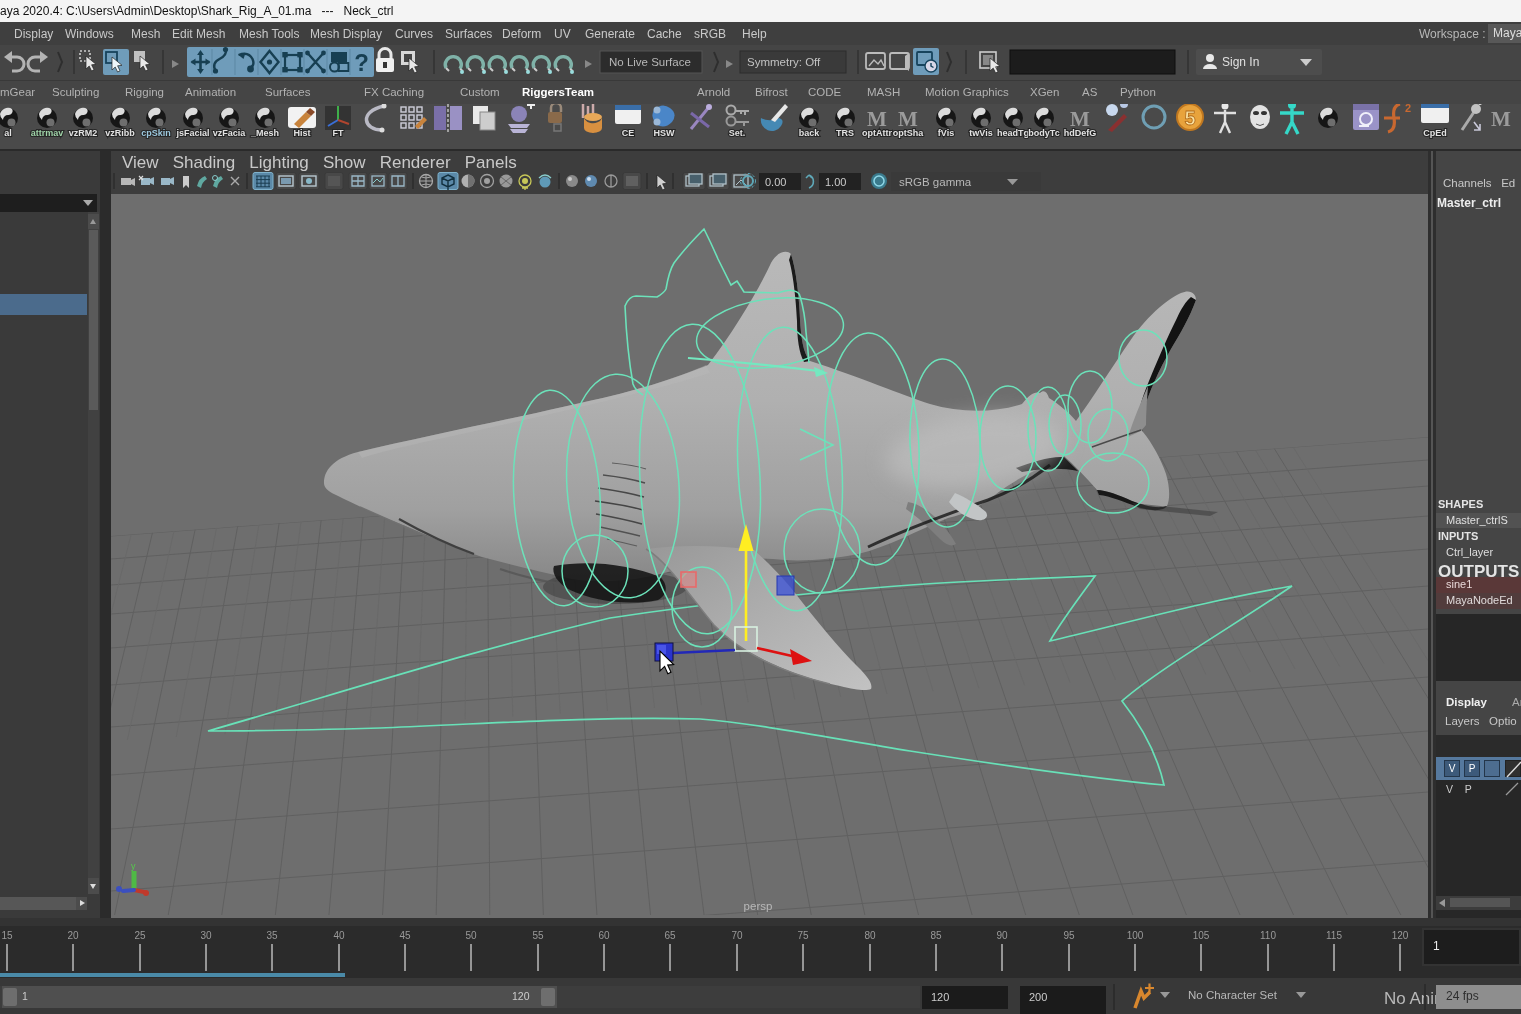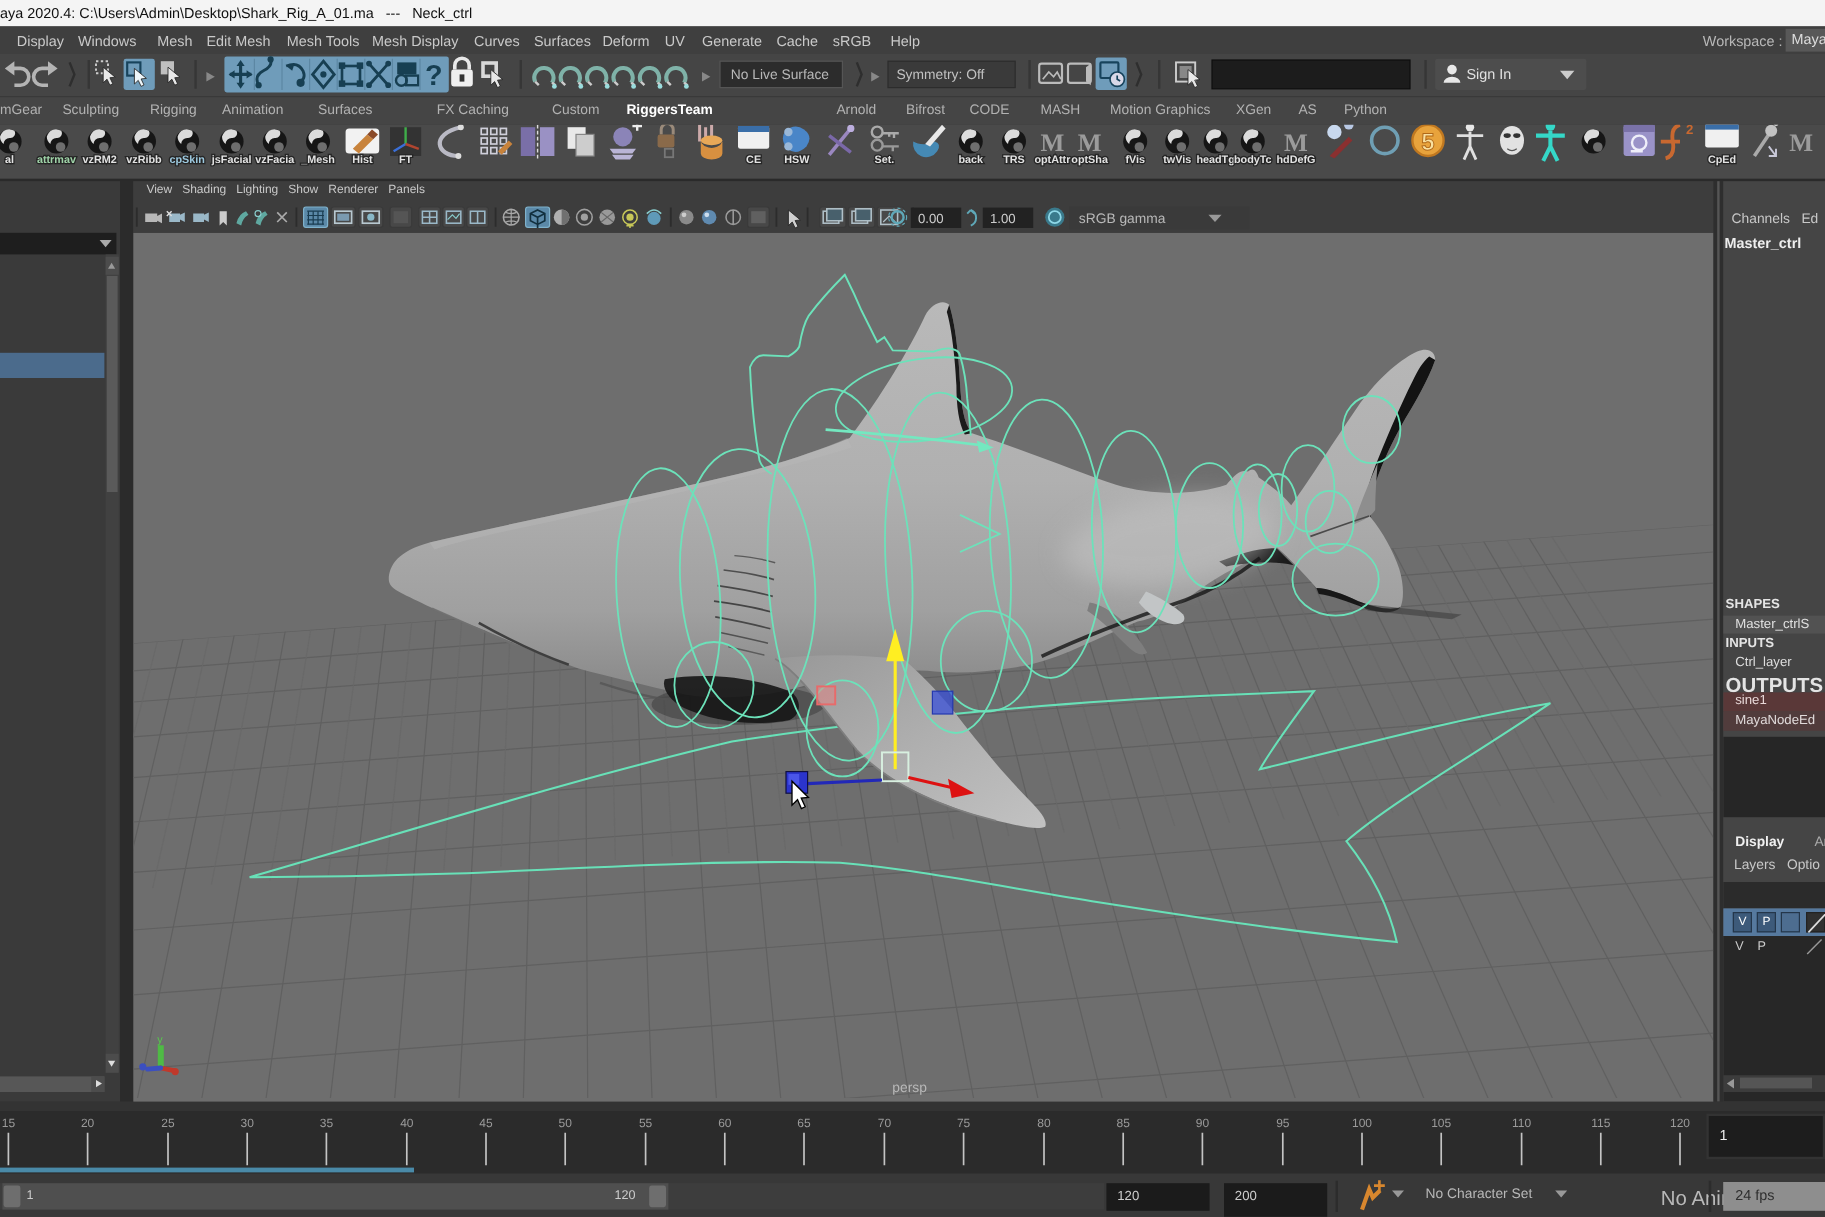--- a/index.html
+++ b/index.html
@@ -320,21 +320,21 @@
   <div class="abs" style="left:89px;top:79px;width:9px;height:180px;background:#5a5a5a"></div>
   <div class="abs" style="left:88px;top:727px;width:11px;height:16px;background:#4c4c4c"></div>
   <div class="abs" style="left:90px;top:733px;width:0;height:0;border-left:3.5px solid transparent;border-right:3.5px solid transparent;border-top:5px solid #ddd"></div>
   <div class="abs" style="left:0;top:746px;width:87px;height:13px;background:#575757"></div>
   <div class="abs" style="left:76px;top:746px;width:11px;height:13px;background:#4c4c4c"></div>
   <div class="abs" style="left:80px;top:749px;width:0;height:0;border-top:3.5px solid transparent;border-bottom:3.5px solid transparent;border-left:5px solid #ddd"></div>
 </div>
 <div class="abs" style="left:100px;top:151px;width:11px;height:767px;background:#2b2b2b"></div>
 
 <div class="abs" style="left:111px;top:151px;width:1317px;height:767px;background:#3d3d3d">
-  <div class="abs" style="left:11px;top:2px;font-size:10px;color:#c9c9c9">View&nbsp;&nbsp;&nbsp;Shading&nbsp;&nbsp;&nbsp;Lighting&nbsp;&nbsp;&nbsp;Show&nbsp;&nbsp;&nbsp;Renderer&nbsp;&nbsp;&nbsp;Panels</div>
+  <div class="abs" style="left:11px;top:2px;font-size:17px;color:#c9c9c9">View&nbsp;&nbsp;&nbsp;Shading&nbsp;&nbsp;&nbsp;Lighting&nbsp;&nbsp;&nbsp;Show&nbsp;&nbsp;&nbsp;Renderer&nbsp;&nbsp;&nbsp;Panels</div>
   <div class="abs" style="left:0;top:19px;width:1317px;height:24px">
     <svg width="1317" height="23">
         <line x1="3" y1="3" x2="3" y2="19" stroke="#2c2c2c" stroke-width="1.5"></line>
 <path d="M 10,8 h10 v7 h-10 z M 20,10 l 4,-2 v8 l -4,-2 z" fill="#b8b8b8"></path>
 <path d="M 30,8 h9 v7 h-9 z" fill="#9ab8c8"></path>
         <path d="M 39,9 l 4,-2 v8 l -4,-2z" fill="#9ab8c8"></path>
         <path d="M 28,6 l 4,4 m-4,0 l 4,-4" stroke="#ddd" stroke-width="1.2"></path>
 <path d="M 50,8 h9 v7 h-9 z" fill="#9ab8c8"></path>
         <path d="M 59,9 l 4,-2 v8 l -4,-2z" fill="#9ab8c8"></path>
 <path d="M 72,6 h6 v12 l -3,-3 l -3,3 z" fill="#ccc"></path>

